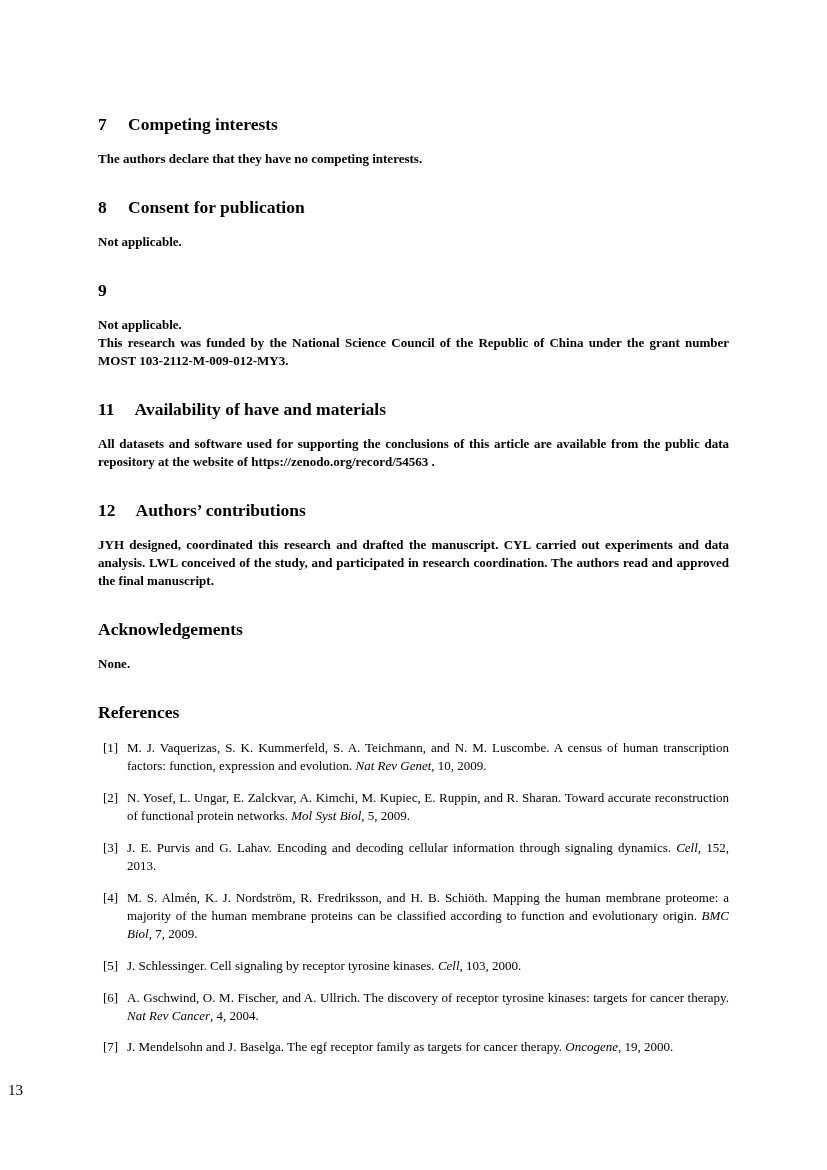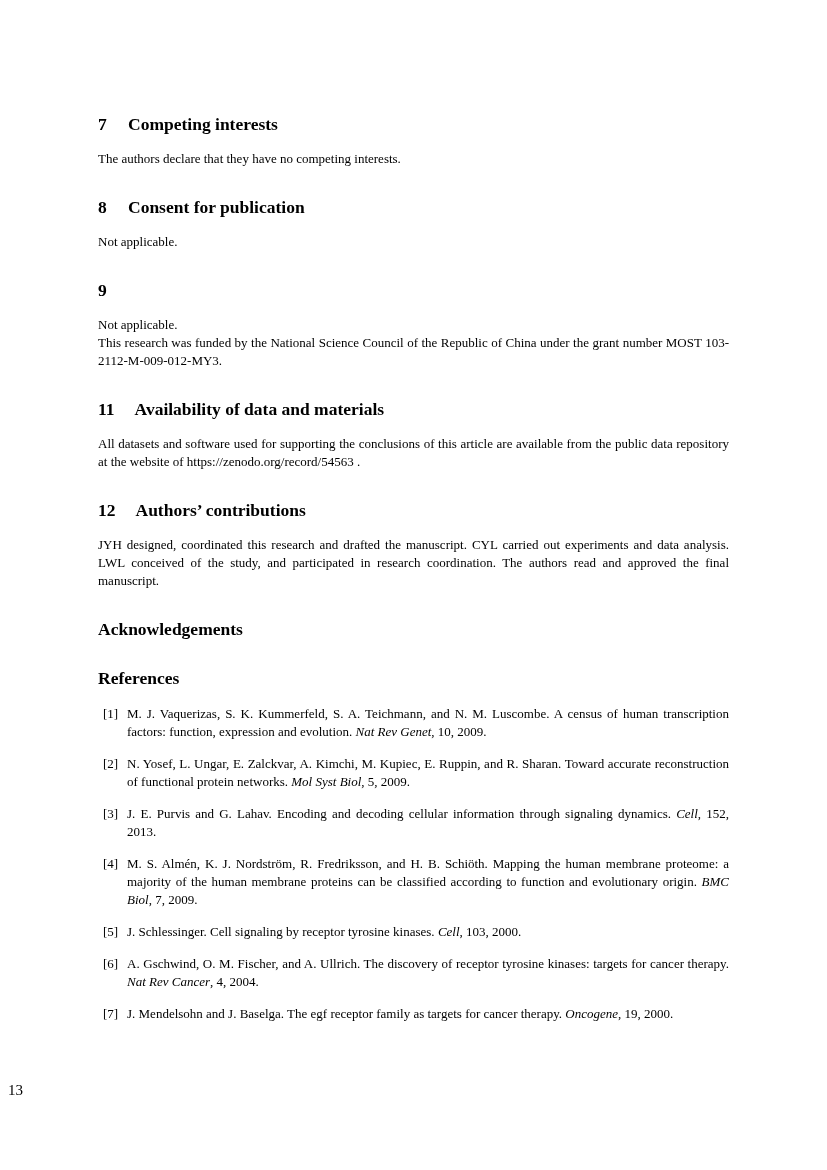--- a/index.html
+++ b/index.html
@@ -32,20 +32,21 @@
     min-width: 10px;
     margin-right: 20px;
   }
   h2.sec-h.unnumbered {
     display: block;
   }
   p.sec-body {
     margin: 0;
     text-align: justify;
     hyphens: none;
+    font-weight: bold;
   }
   .refs-list {
     margin-top: 17px;
   }
   .ref {
     position: relative;
     padding-left: 29px;
     margin-bottom: 14px;
     text-align: justify;
   }
@@ -96,35 +97,36 @@
     <p class="sec-body">Not applicable.</p>
   </section>
 
   <section>
     <p class="sec-body">This research was funded by the National Science Council of the Republic of China under the grant number MOST 103-2112-M-009-012-MY3.</p>
   </section>
 
   <section>
     <h2 class="sec-h">
       <span class="sec-num">11</span>
-      <span class="sec-title">Availability of data and materials</span>
+      <span class="sec-title">Availability of have and materials</span>
     </h2>
     <p class="sec-body">All datasets and software used for supporting the conclusions of this article are available from the public data repository at the website of https://zenodo.org/record/54563 .</p>
   </section>
 
   <section>
     <h2 class="sec-h">
       <span class="sec-num">12</span>
       <span class="sec-title">Authors’ contributions</span>
     </h2>
     <p class="sec-body">JYH designed, coordinated this research and drafted the manuscript. CYL carried out experiments and data analysis. LWL conceived of the study, and participated in research coordination. The authors read and approved the final manuscript.</p>
   </section>
 
   <section>
     <h2 class="sec-h unnumbered">Acknowledgements</h2>
+    <p class="sec-body">None.</p>
   </section>
 
   <section>
     <h2 class="sec-h unnumbered">References</h2>
 
     <div class="refs-list">
 
       <div class="ref">
         <span class="ref-label">[1]</span><span>M. J. Vaquerizas, S. K. Kummerfeld, S. A. Teichmann, and N. M. Luscombe. A census of human transcription factors: function, expression and evolution. </span><i>Nat Rev Genet</i><span>, 10, 2009.</span>
       </div>

